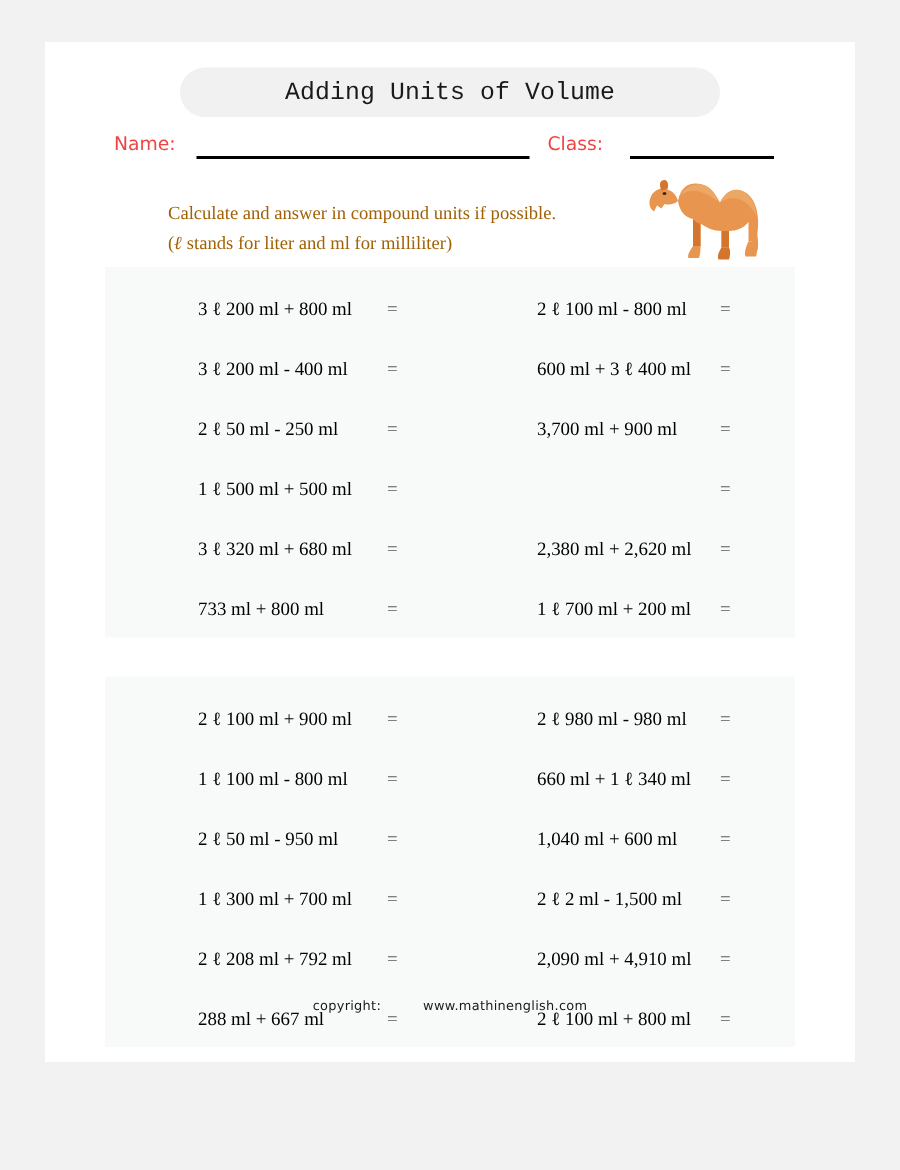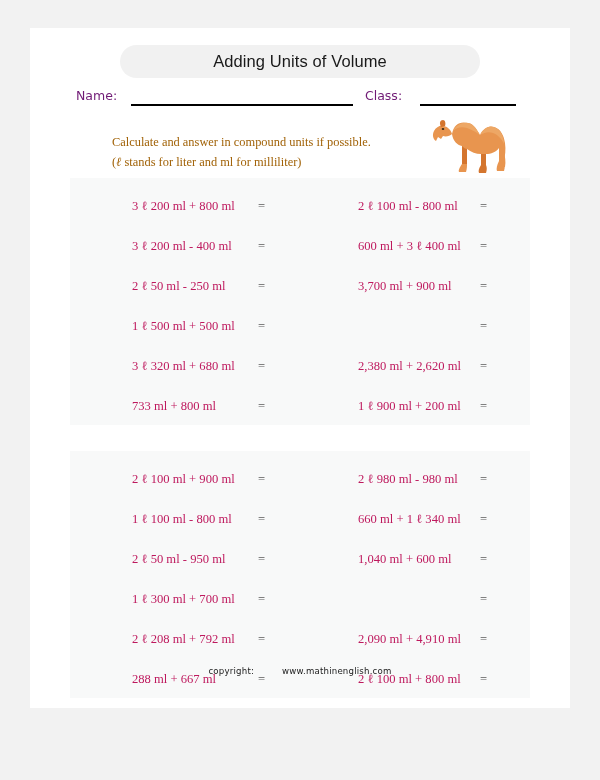--- a/index.html
+++ b/index.html
@@ -35,39 +35,39 @@
     border-radius: 17px;
   }
   .title-text {
     position: absolute;
     left: 0;
     top: 0;
     width: 360px;
     height: 33px;
     line-height: 33px;
     text-align: center;
-    font-family: Liberation Sans, sans-serif;
+    font-family: Liberation Mono, monospace;
     font-size: 16.5px;
     color: #1a1a1a;
     letter-spacing: 0.1px;
   }
 
   
   .namerow {
     position: absolute;
     left: 0;
     top: 58px;
     width: 540px;
     height: 24px;
   }
   .nm-label {
     position: absolute;
     font-family: "DejaVu Sans", sans-serif;
     font-size: 12.5px;
-    color: #701a75;
+    color: #ef4444;
     top: 2px;
   }
   .nm-name  { left: 46px; }
   .nm-class { left: 335px; }
 
   .nm-rule {
     position: absolute;
     border-bottom: 2px solid #000000;
     height: 0;
     top: 18px;
@@ -121,21 +121,21 @@
     height: 40px;
   }
 
   .cell {
     position: absolute;
     top: 0;
     height: 40px;
     line-height: 40px;
     font-family: "Liberation Serif", serif;
     font-size: 12.6px;
-    color: #be185d;
+    color: #000000;
     white-space: nowrap;
   }
   .cell-left  { left: 62px; }
   .cell-right { left: 288px; }
 
   .eq {
     position: absolute;
     top: 0;
     height: 40px;
     line-height: 40px;
@@ -224,21 +224,21 @@
     </div>
     <div class="prow" style="top:168px">
       <span class="cell cell-left">3 ℓ 320 ml + 680 ml</span>
       <span class="eq eq-left">=</span>
       <span class="cell cell-right">2,380 ml + 2,620 ml</span>
       <span class="eq eq-right">=</span>
     </div>
     <div class="prow" style="top:208px">
       <span class="cell cell-left">733 ml + 800 ml</span>
       <span class="eq eq-left">=</span>
-      <span class="cell cell-right">1 ℓ 900 ml + 200 ml</span>
+      <span class="cell cell-right">1 ℓ 700 ml + 200 ml</span>
       <span class="eq eq-right">=</span>
     </div>
   </div>
 
   <div class="block block-2">
     <div class="prow" style="top:8px">
       <span class="cell cell-left">2 ℓ 100 ml + 900 ml</span>
       <span class="eq eq-left">=</span>
       <span class="cell cell-right">2 ℓ 980 ml - 980 ml</span>
       <span class="eq eq-right">=</span>
@@ -251,20 +251,21 @@
     </div>
     <div class="prow" style="top:88px">
       <span class="cell cell-left">2 ℓ 50 ml - 950 ml</span>
       <span class="eq eq-left">=</span>
       <span class="cell cell-right">1,040 ml + 600 ml</span>
       <span class="eq eq-right">=</span>
     </div>
     <div class="prow" style="top:128px">
       <span class="cell cell-left">1 ℓ 300 ml + 700 ml</span>
       <span class="eq eq-left">=</span>
+      <span class="cell cell-right">2 ℓ 2 ml - 1,500 ml</span>
       <span class="eq eq-right">=</span>
     </div>
     <div class="prow" style="top:168px">
       <span class="cell cell-left">2 ℓ 208 ml + 792 ml</span>
       <span class="eq eq-left">=</span>
       <span class="cell cell-right">2,090 ml + 4,910 ml</span>
       <span class="eq eq-right">=</span>
     </div>
     <div class="prow" style="top:208px">
       <span class="cell cell-left">288 ml + 667 ml</span>

